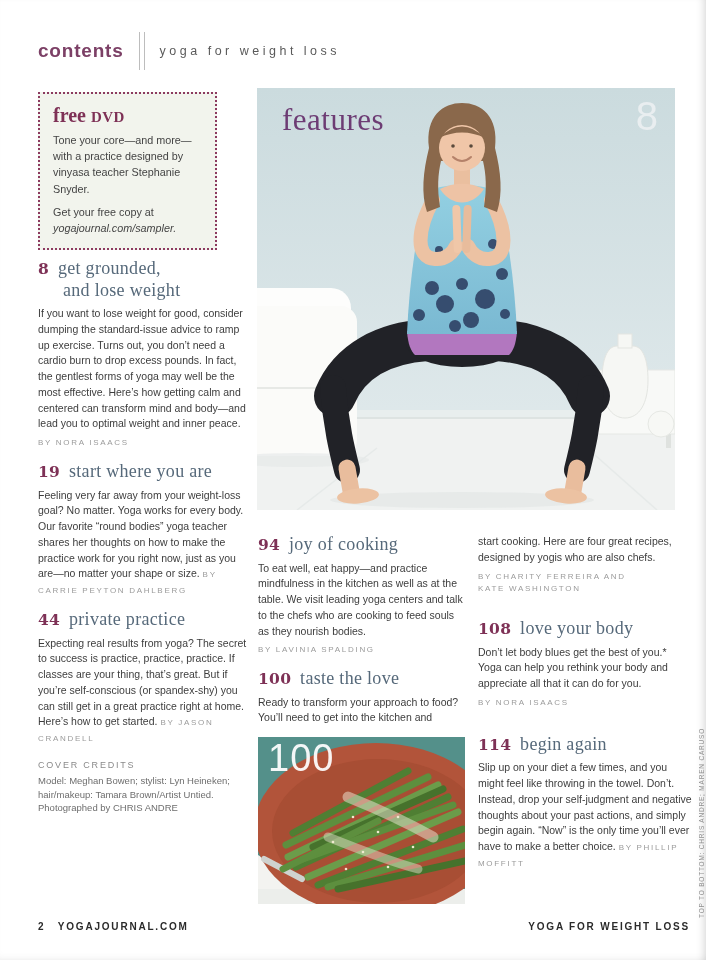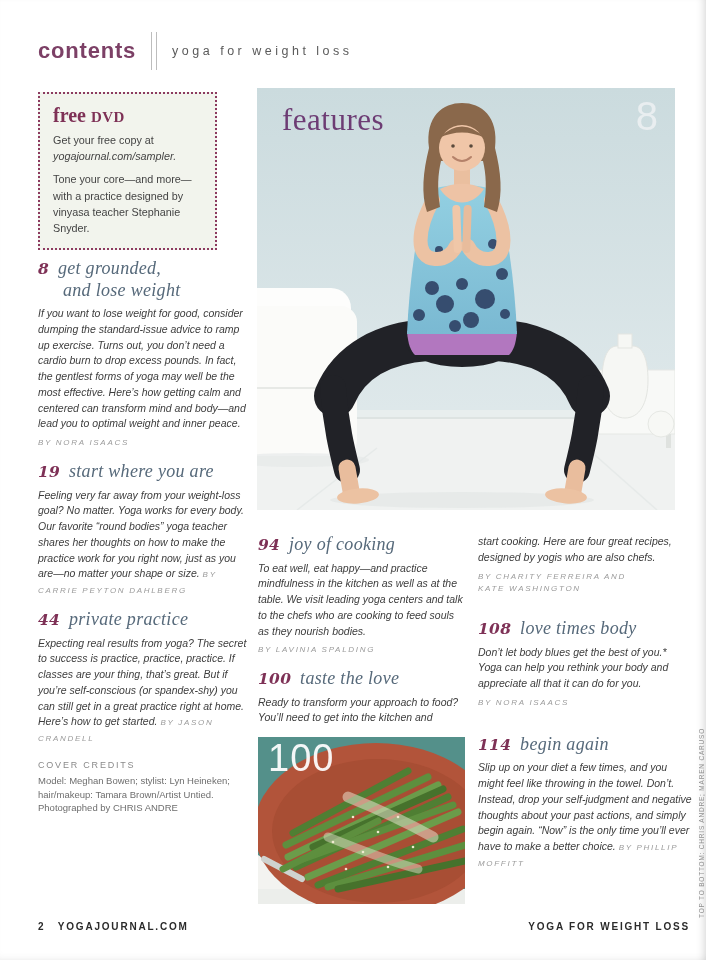--- a/index.html
+++ b/index.html
@@ -1,36 +1,36 @@
 <!DOCTYPE html>
 <html><head>
 <meta charset="utf-8">
 <style>
   html,body{margin:0;padding:0;background:#ffffff;}
   .page{position:relative;width:706px;height:960px;background:#fff;overflow:hidden;
         font-family:"Liberation Sans",sans-serif;
         box-shadow:inset -8px 0 10px -7px rgba(0,0,0,.18), inset 0 -6px 8px -6px rgba(0,0,0,.08);}
   
   .page-header{position:absolute;left:38px;top:32px;display:flex;align-items:center;gap:15px;}
-  .contents-title{font-size:22px;font-weight:700;letter-spacing:.8px;color:#7c4066;}
+  .contents-title{font-size:19px;font-weight:700;letter-spacing:.8px;color:#7c4066;}
   .hdr-sep{width:4px;height:38px;border-left:1px solid #bdbdbd;border-right:1px solid #bdbdbd;}
   .tagline{font-size:12.5px;letter-spacing:3.5px;color:#5a5a5a;}
   
   .dvd-box{position:absolute;left:38px;top:92px;width:179px;box-sizing:border-box;
            padding:11px 13px 12px;background:#f2f4ed;border:2px dotted #8c3a5f;}
   .dvd-title{font-family:"Liberation Serif",serif;font-weight:700;color:#7e3156;font-size:20px;line-height:1;}
   .dvd-acronym{font-size:15px;letter-spacing:.5px;}
   .dvd-box p{margin:7px 0 0;font-size:10.8px;line-height:1.5;color:#444;}
   .dvd-box em{font-style:italic;}
   
   .col{position:absolute;}
   .col-left{left:38px;top:258px;width:211px;}
   .col-mid{left:258px;top:522px;width:207px;margin-top:12px;}
   .col-right{left:478px;top:526px;width:214px;}
-  .section{margin-bottom:11px;font-style:italic;}
+  .section{margin-bottom:11px;}
   .sec-head{margin:0;font-family:"Liberation Serif",serif;font-weight:400;font-size:18px;
             color:#56697a;letter-spacing:.3px;line-height:1.2;}
   .sec-num{font-family:"DejaVu Serif",serif;font-weight:700;color:#7e3156;font-size:15.5px;margin-right:4px;}
   .t-indent{padding-left:25px;}
   .body-text{margin:5px 0 0;font-size:10.5px;line-height:1.5;color:#3d3d3d;}
   .byline{font-size:8px;letter-spacing:1.7px;color:#9b9b9b;margin-top:5px;line-height:1.6;}
   .byline.inline{display:inline;margin:0;}
   
   .credits{margin-top:14px;}
   .credits-label{font-size:9px;letter-spacing:1.8px;color:#8a8a8a;}
@@ -60,25 +60,25 @@
     <span class="contents-title">contents</span>
     <span class="hdr-sep"></span>
     <span class="tagline">yoga for weight loss</span>
   </div>
 
   <aside class="dvd-box">
     <div class="dvd-title">
       <span>free</span>
       <span class="dvd-acronym">DVD</span>
     </div>
+    <p>Tone your core—and more—with a practice designed by vinyasa teacher Stephanie Snyder.</p>
     <p>
       <span>Get your free copy at</span><br>
       <em>yogajournal.com/sampler.</em>
     </p>
-    <p>Tone your core—and more—with a practice designed by vinyasa teacher Stephanie Snyder.</p>
   </aside>
 
   <div class="col col-left">
     <div class="section">
       <h2 class="sec-head">
         <span class="sec-num">8</span>
         <span>get grounded,</span><br>
         <span class="t-indent">and lose weight</span>
       </h2>
       <p class="body-text">If you want to lose weight for good, consider dumping the standard-issue advice to ramp up exercise. Turns out, you don’t need a cardio burn to drop excess pounds. In fact, the gentlest forms of yoga may well be the most effective. Here’s how getting calm and centered can transform mind and body—and lead you to optimal weight and inner peace.</p>
@@ -250,21 +250,21 @@
       <p class="body-text" style="margin-top:8px">start cooking. Here are four great recipes, designed by yogis who are also chefs.</p>
       <div class="byline">
         <span>BY CHARITY FERREIRA AND</span><br>
         <span>KATE WASHINGTON</span>
       </div>
     </div>
 
     <div class="section" style="margin-top:22px">
       <h2 class="sec-head">
         <span class="sec-num">108</span>
-        <span>love times body</span>
+        <span>love your body</span>
       </h2>
       <p class="body-text">Don’t let body blues get the best of you.* Yoga can help you rethink your body and appreciate all that it can do for you.</p>
       <div class="byline">BY NORA ISAACS</div>
     </div>
 
     <div class="section" style="margin-top:24px">
       <h2 class="sec-head">
         <span class="sec-num">114</span>
         <span>begin again</span>
       </h2>

